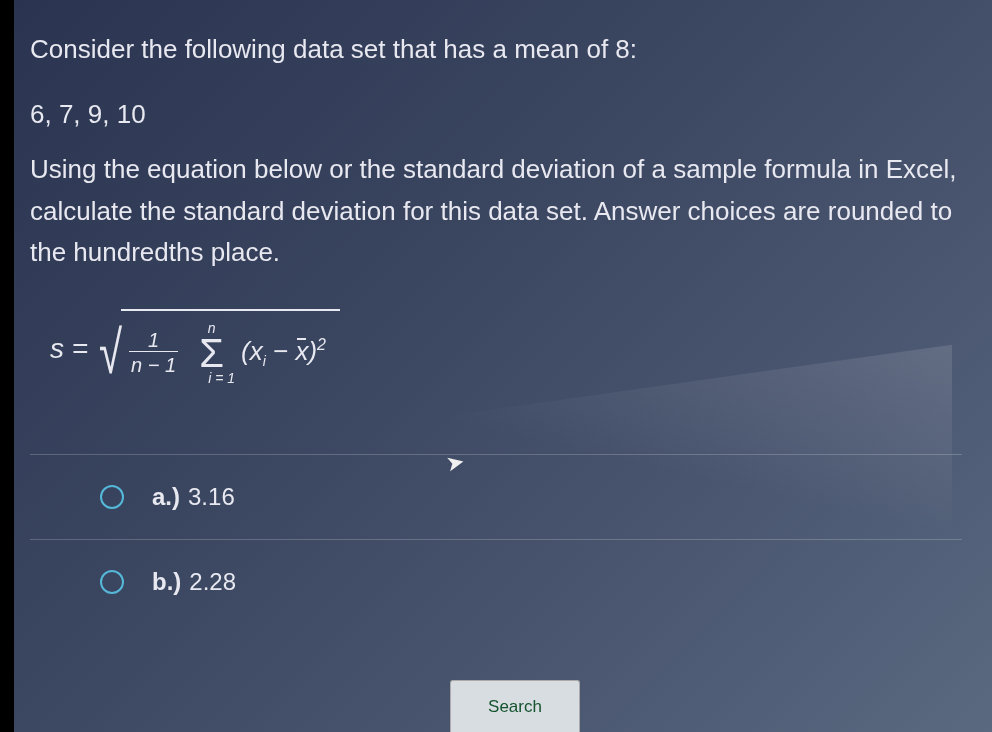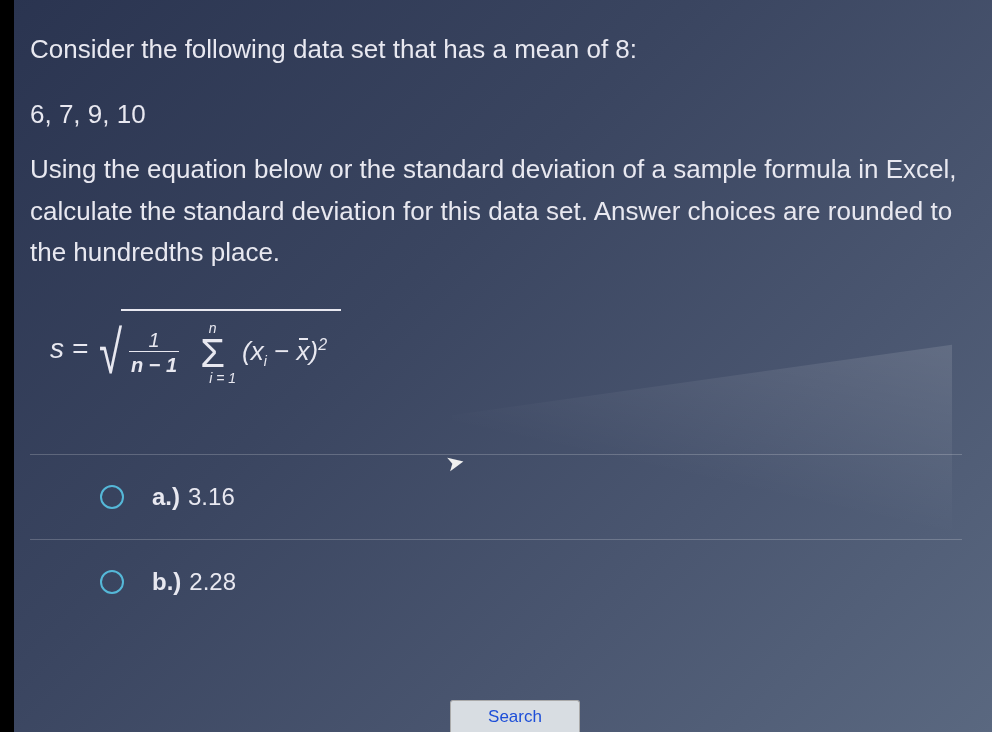--- a/index.html
+++ b/index.html
@@ -65,21 +65,21 @@
   }
   .frac {
     display: inline-flex;
     flex-direction: column;
     align-items: center;
     font-size: 20px;
     line-height: 1.1;
     margin-right: 6px;
   }
   .frac .num { padding: 0 2px; }
-  .frac .den { border-top: 1.5px solid #e8e8f0; padding: 2px 2px 0; font-weight: bold; }
+  .frac .den { border-top: 1.5px solid #e8e8f0; padding: 2px 2px 0; }
   .sigma-block {
     display: inline-flex;
     flex-direction: column;
     align-items: center;
     line-height: 1;
     margin-right: 2px;
   }
   .sigma-block .top { font-size: 14px; font-style: italic; }
   .sigma-block .sig { font-size: 40px; font-style: normal; line-height: 0.9; }
   .sigma-block .bot { font-size: 14px; font-style: italic; margin-left: 20px; }
@@ -120,23 +120,23 @@
     font-size: 22px;
     color: #f0f0f0;
     transform: rotate(-12deg);
     pointer-events: none;
   }
   .search-btn {
     position: absolute;
     left: 450px;
     bottom: 0;
     width: 130px;
-    height: 32px;
+    height: 52px;
     background: #d8dde2;
-    color: #1d4ed8;
+    color: #14532d;
     font-size: 17px;
     border: 1px solid #aaa;
     border-bottom: none;
     border-radius: 3px 3px 0 0;
     display: flex;
     align-items: center;
     justify-content: center;
     font-family: Arial, sans-serif;
   }
   

